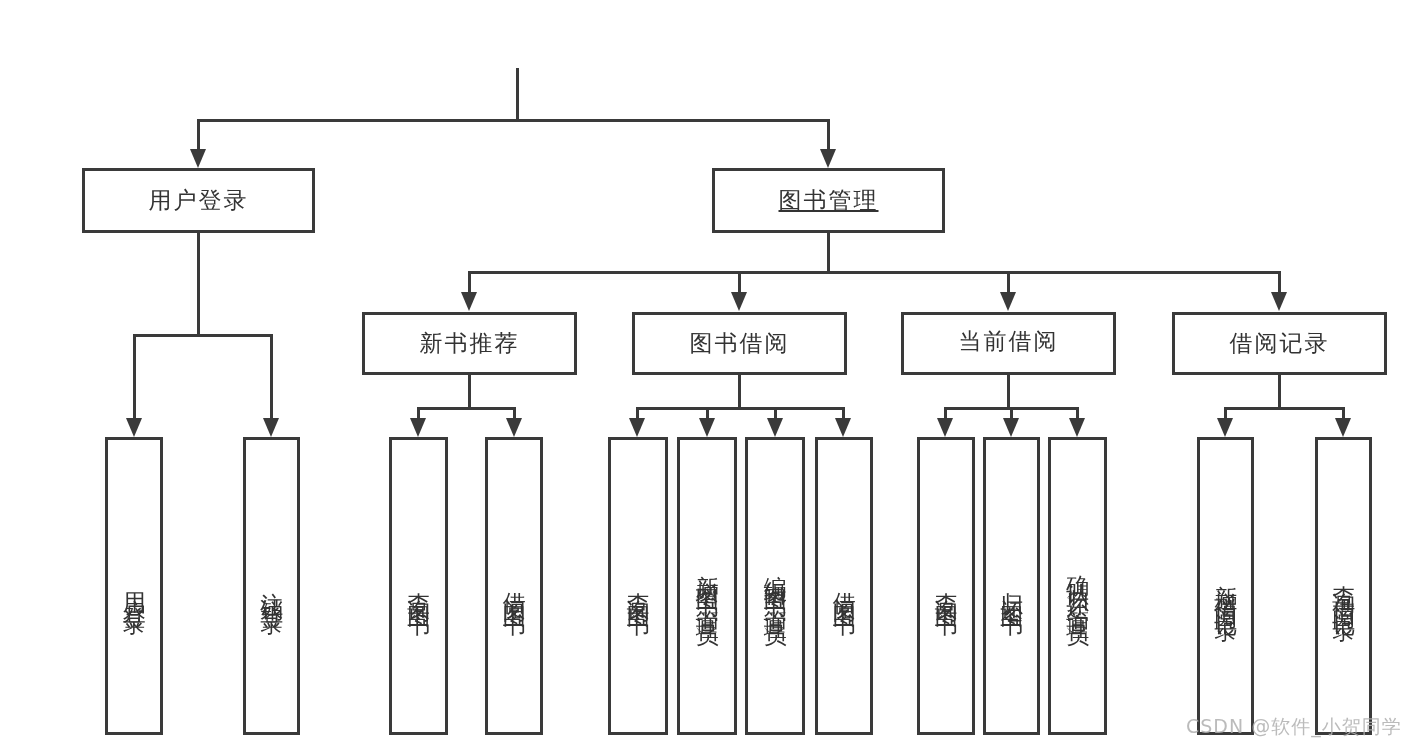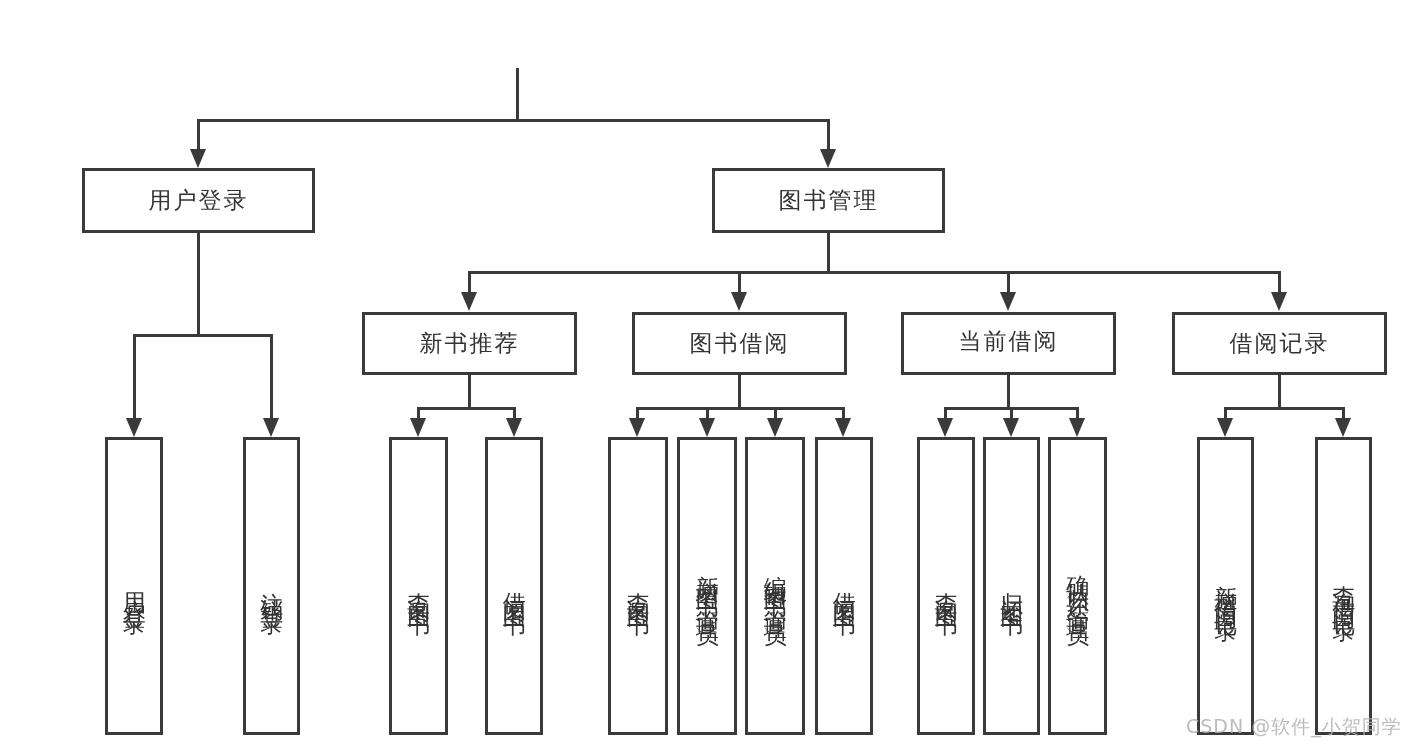--- a/index.html
+++ b/index.html
@@ -123,21 +123,21 @@
     <div class="arrowhead" style="left: 629px; top: 418px;"></div>
     <div class="arrowhead" style="left: 699px; top: 418px;"></div>
     <div class="arrowhead" style="left: 767px; top: 418px;"></div>
     <div class="arrowhead" style="left: 835px; top: 418px;"></div>
     <div class="arrowhead" style="left: 937px; top: 418px;"></div>
     <div class="arrowhead" style="left: 1003px; top: 418px;"></div>
     <div class="arrowhead" style="left: 1069px; top: 418px;"></div>
     <div class="arrowhead" style="left: 1217px; top: 418px;"></div>
     <div class="arrowhead" style="left: 1335px; top: 418px;"></div>
     <div class="node" style="left: 82px; top: 168px; width: 233px; height: 65px;">用户登录</div>
-    <div class="node" style="left: 712px; top: 168px; width: 233px; height: 65px;">图书管理</div>
+    <div class="node" style="left: 712px; top: 168px; width: 233px; height: 65px; text-decoration: underline;">图书管理</div>
     <div class="node" style="left: 632px; top: 312px; width: 215px; height: 63px;">图书借阅</div>
     <div class="node" style="left: 362px; top: 312px; width: 215px; height: 63px;">新书推荐</div>
     <div class="node" style="left: 901px; top: 312px; width: 215px; height: 63px; font-family: Liberation Mono, monospace;">当前借阅</div>
     <div class="node" style="left: 1172px; top: 312px; width: 215px; height: 63px;">借阅记录</div>
     <div class="node vert" style="left: 105px; top: 437px; width: 58px; height: 298px;">用户登录</div>
     <div class="node vert" style="left: 243px; top: 437px; width: 57px; height: 298px;">注销登录</div>
     <div class="node vert" style="left: 389px; top: 437px; width: 59px; height: 298px;">查询图书</div>
     <div class="node vert" style="left: 485px; top: 437px; width: 58px; height: 298px;">借阅图书</div>
     <div class="node vert" style="left: 608px; top: 437px; width: 60px; height: 298px;">查询图书</div>
     <div class="node vert" style="left: 677px; top: 437px; width: 60px; height: 298px;">新增图书（管理员）</div>

